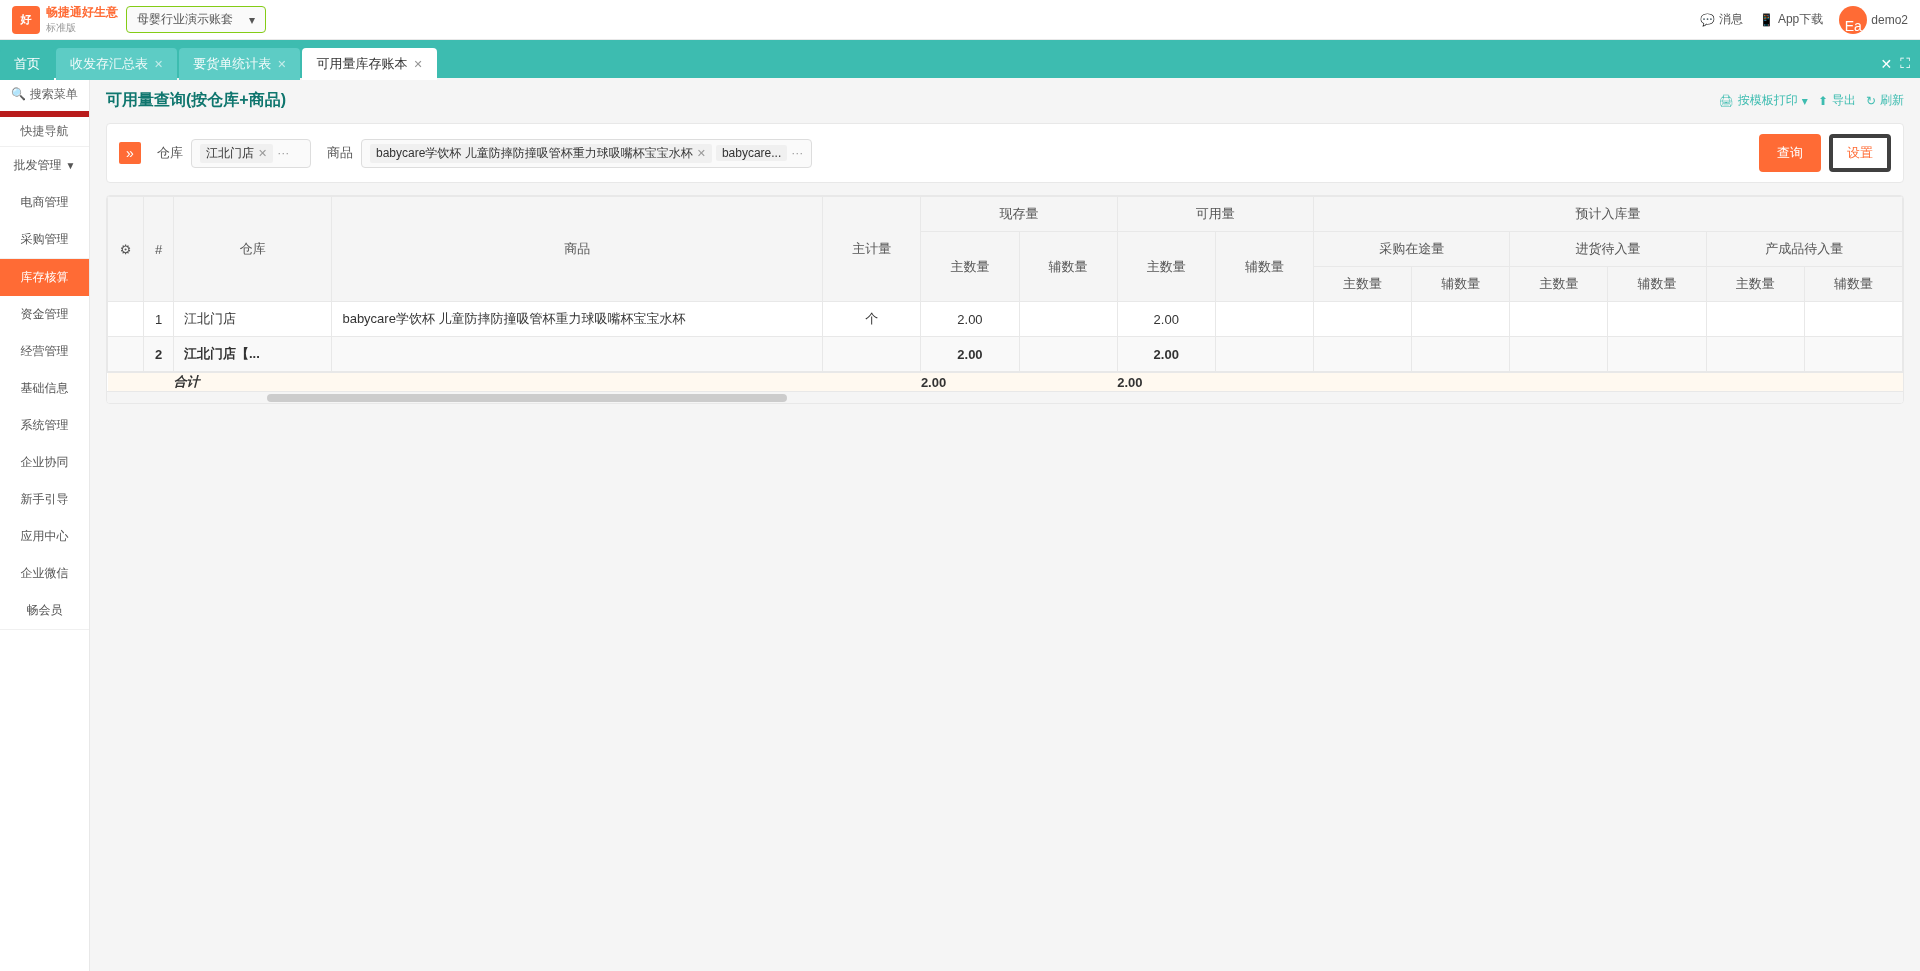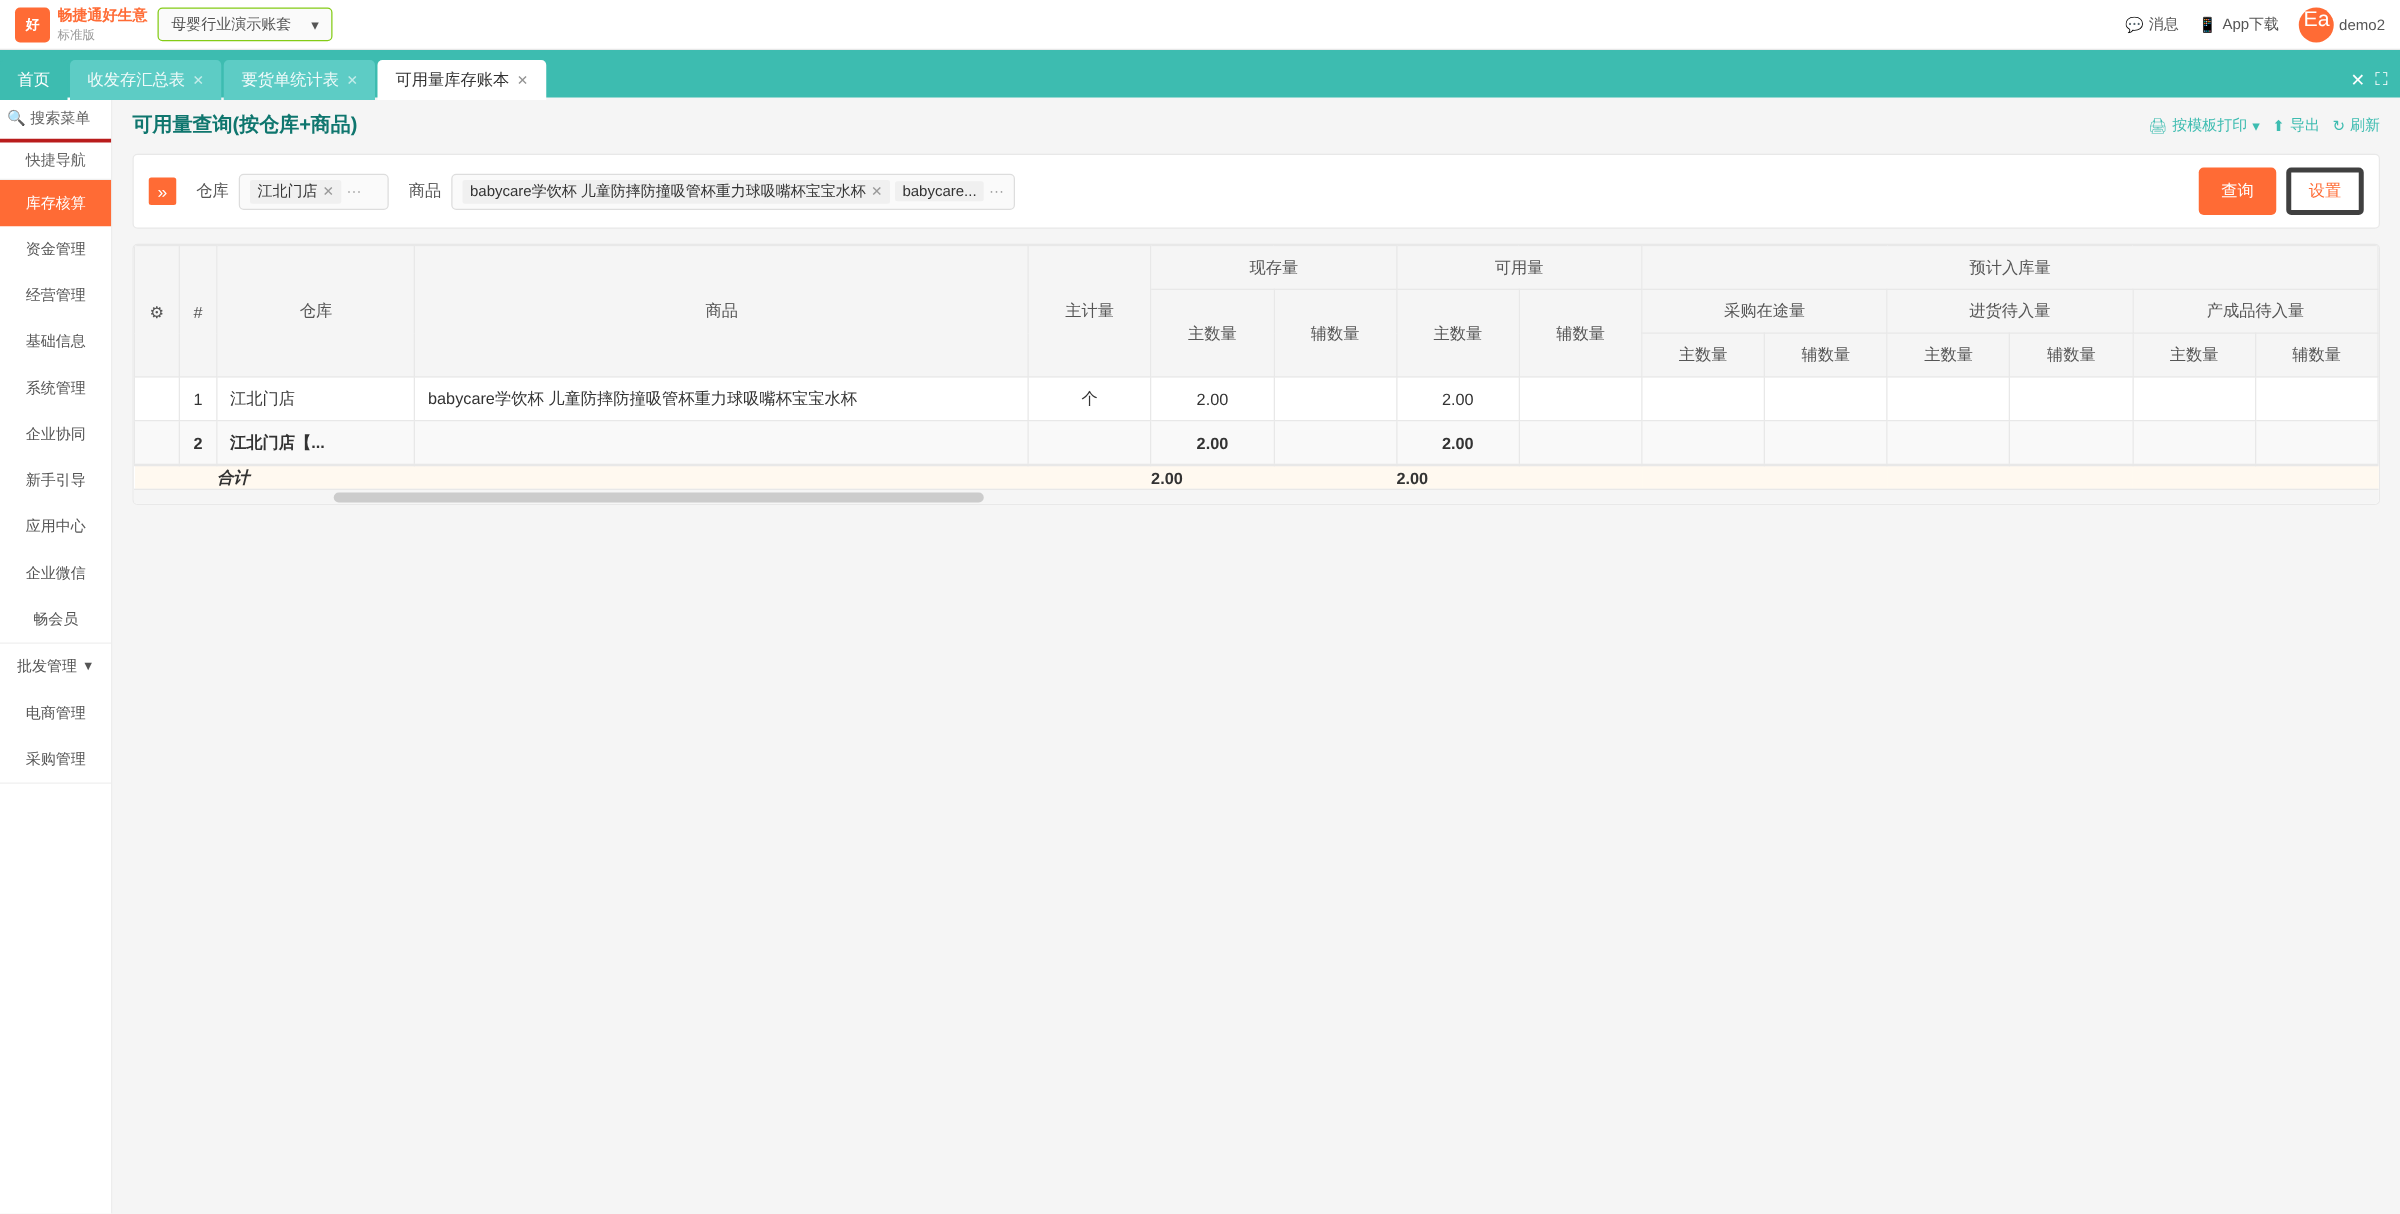--- a/index.html
+++ b/index.html
@@ -63,24 +63,24 @@
       font-size: 12px;
       color: #555;
       cursor: pointer;
     }
     .avatar {
       width: 28px;
       height: 28px;
       border-radius: 50%;
       background: #ff6b35;
       display: flex;
-      align-items: flex-start;
+      align-items: flex-end;
       justify-content: center;
       color: white;
-      font-size: 17px;
+      font-size: 14px;
     }
 
     
     .tab-bar {
       height: 38px;
       background: #3dbcb0;
       display: flex;
       align-items: flex-end;
       padding: 0 0 0 0;
       position: relative;
@@ -139,24 +139,25 @@
     .sidebar {
       width: 90px;
       background: white;
       border-right: 1px solid #e8e8e8;
       display: flex;
       flex-direction: column;
       overflow-y: auto;
     }
     .sidebar-search {
       padding: 8px 6px;
-      border-bottom: 3px solid #b91c1c;
+      border-bottom: 6px solid #b91c1c;
       font-size: 12px;
       color: #666;
       cursor: pointer;
+      text-align: center;
     }
     .sidebar-nav {
       padding: 6px 12px;
       border-bottom: 1px solid #f0f0f0;
       text-align: center;
       font-size: 12px;
       color: #666;
       cursor: pointer;
     }
     .sidebar-section {
@@ -438,61 +439,61 @@
 
   <div class="sidebar">
     <div class="sidebar-search">
       <span>🔍</span>
       <span>搜索菜单</span>
     </div>
     <div class="sidebar-nav">
       <span>快捷导航</span>
     </div>
     <div class="sidebar-section">
-      <div class="sidebar-item active">
-        <span>库存核算</span>
-      </div>
-      <div class="sidebar-item">
-        <span>资金管理</span>
-      </div>
-      <div class="sidebar-item">
-        <span>经营管理</span>
-      </div>
-      <div class="sidebar-item">
-        <span>基础信息</span>
-      </div>
-      <div class="sidebar-item">
-        <span>系统管理</span>
-      </div>
-      <div class="sidebar-item">
-        <span>企业协同</span>
-      </div>
-      <div class="sidebar-item">
-        <span>新手引导</span>
-      </div>
-      <div class="sidebar-item">
-        <span>应用中心</span>
-      </div>
-      <div class="sidebar-item">
-        <span>企业微信</span>
-      </div>
-      <div class="sidebar-item">
-        <span>畅会员</span>
-      </div>
-    </div>
-    <div class="sidebar-section">
       <div class="sidebar-item has-arrow">
         <span>批发管理</span>
         <span class="sidebar-arrow">▼</span>
       </div>
       <div class="sidebar-item">
         <span>电商管理</span>
       </div>
       <div class="sidebar-item">
         <span>采购管理</span>
+      </div>
+    </div>
+    <div class="sidebar-section">
+      <div class="sidebar-item active">
+        <span>库存核算</span>
+      </div>
+      <div class="sidebar-item">
+        <span>资金管理</span>
+      </div>
+      <div class="sidebar-item">
+        <span>经营管理</span>
+      </div>
+      <div class="sidebar-item">
+        <span>基础信息</span>
+      </div>
+      <div class="sidebar-item">
+        <span>系统管理</span>
+      </div>
+      <div class="sidebar-item">
+        <span>企业协同</span>
+      </div>
+      <div class="sidebar-item">
+        <span>新手引导</span>
+      </div>
+      <div class="sidebar-item">
+        <span>应用中心</span>
+      </div>
+      <div class="sidebar-item">
+        <span>企业微信</span>
+      </div>
+      <div class="sidebar-item">
+        <span>畅会员</span>
       </div>
     </div>
   </div>
 
   <div class="content-area">
 
     <div class="page-header">
       <div class="page-title">可用量查询(按仓库+商品)</div>
       <div class="page-actions">
         <div class="action-btn">

